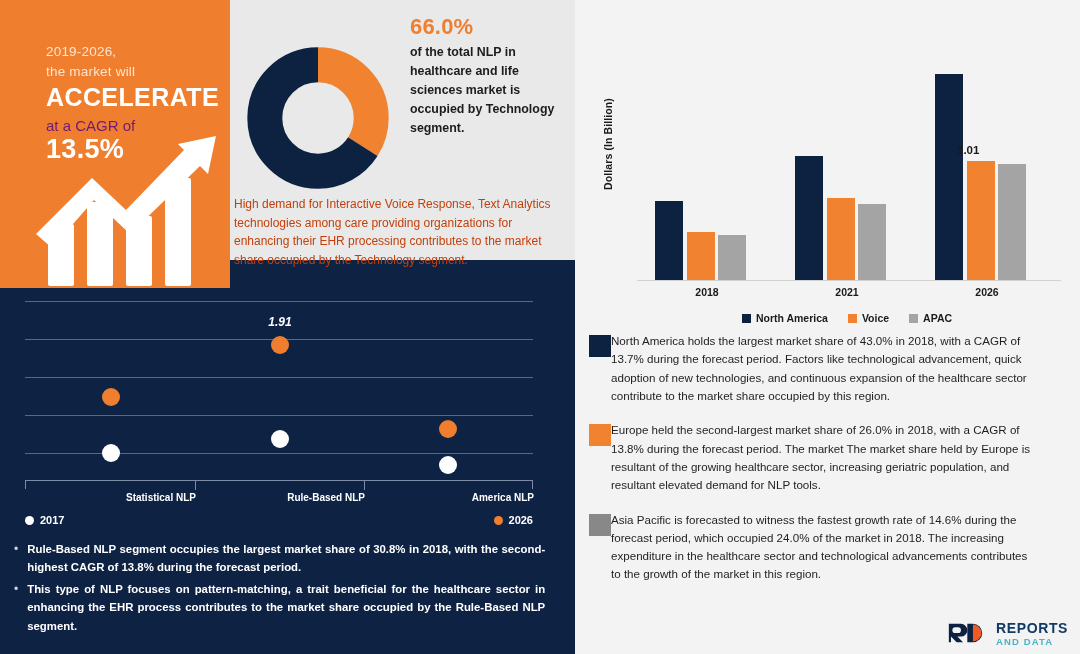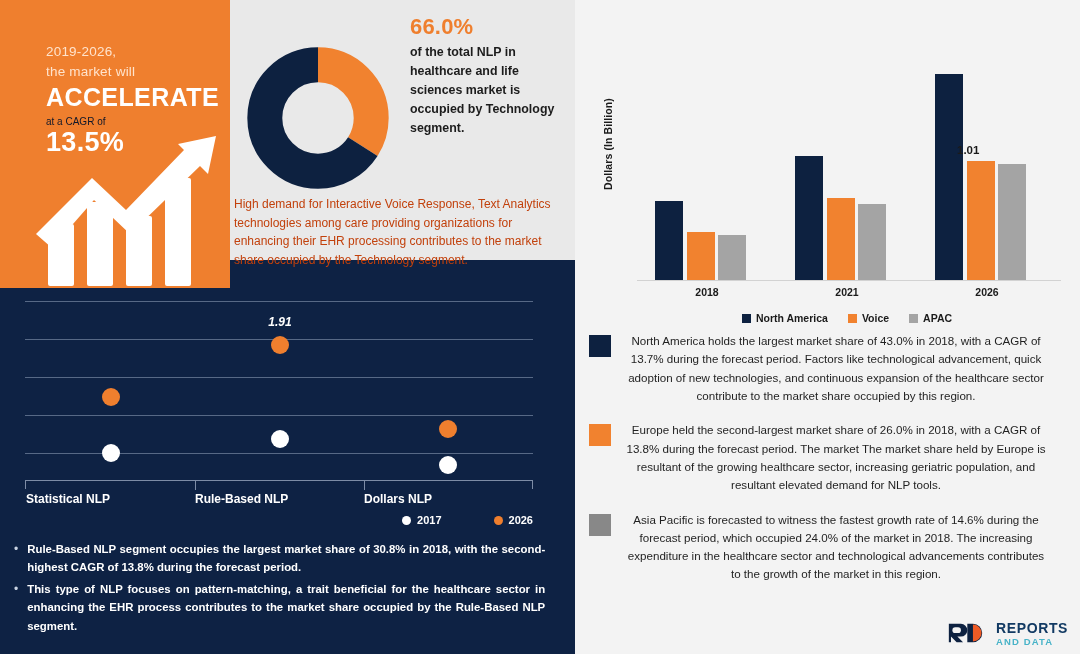--- a/index.html
+++ b/index.html
@@ -22,21 +22,21 @@
     background: #ef7f2e;
     overflow: hidden;
   }
   .accel-text { position: absolute; left: 46px; top: 42px; width: 185px; z-index: 3; }
   .accel-years { font-size: 13.5px; color: #ffe3cc; letter-spacing: .2px; line-height: 1.45; }
   .accel-market { font-size: 13.5px; color: #ffe3cc; letter-spacing: .2px; line-height: 1.45; }
   .accel-big {
     font-size: 25px; font-weight: bold; color: #ffffff;
     letter-spacing: .4px; line-height: 1.22; margin: 1px 0 2px;
   }
-  .accel-cagr { font-size: 10px; color: #0f172a; line-height: 1.4; }
+  .accel-cagr { font-size: 15px; color: #701a75; line-height: 1.4; }
   .accel-pct {
     font-size: 27px; font-weight: bold; color: #ffffff;
     letter-spacing: .3px; line-height: 1.1; margin-top: -1px;
   }
   .accel-graphic { position: absolute; left: 30px; bottom: -8px; width: 200px; height: 190px; z-index: 1; }
 
   
   .donut-panel {
     position: absolute; left: 230px; top: 0;
     width: 345px; height: 260px;
@@ -99,21 +99,21 @@
   .bar-legend {
     position: absolute; left: 62px; top: 282px; width: 420px;
     display: flex; justify-content: center; gap: 20px;
     font-size: 10.5px; font-weight: bold; color: #1a1a1a;
   }
   .bar-legend .lg { display: flex; align-items: center; gap: 5px; }
   .swatch-sm { width: 9px; height: 9px; display: inline-block; }
 
   
   .rb-list { position: absolute; left: 14px; top: 332px; width: 480px; }
-  .rb-item { position: relative; display: flex; gap: 14px; margin-bottom: 16px; text-align: center; }
+  .rb-item { position: relative; display: flex; margin-bottom: 16px; }
   .rb-swatch {
     flex: 0 0 auto; width: 22px; height: 22px; margin-top: 3px;
   }
   .rb-text {
     font-size: 11.6px; color: #1f1f1f; line-height: 1.58;
     width: 422px;
   }
 
   
   .logo {
@@ -149,26 +149,26 @@
     position: absolute; left: 25px; top: 480px;
     width: 508px; height: 9px;
     border-left: 1px solid #7d8ca6;
     border-right: 1px solid #7d8ca6;
     border-top: 1px solid #7d8ca6;
   }
   .cat-axis .div {
     position: absolute; top: 0; width: 1px; height: 9px; background: #7d8ca6;
   }
   .cat-label {
-    position: absolute; top: 492px; width: 170px; text-align: left;
-    font-size: 12px; font-weight: bold; color: #ffffff;
+    position: absolute; top: 492px; width: 170px; text-align: right;
+    font-size: 10px; font-weight: bold; color: #ffffff;
   }
   .dot-legend {
     position: absolute; left: 25px; top: 514px; width: 508px;
-    display: flex; justify-content: flex-end; gap: 52px;
+    display: flex; justify-content: space-between; gap: 52px;
     font-size: 11px; font-weight: bold; color: #ffffff;
   }
   .dot-legend .lg { display: flex; align-items: center; gap: 6px; }
   .dot-sm { width: 9px; height: 9px; border-radius: 50%; display: inline-block; }
 
   
   .lb-list { position: absolute; left: 14px; top: 540px; width: 545px; }
   .lb-item { display: flex; gap: 9px; margin-bottom: 3px; }
   .lb-dot { flex: 0 0 auto; color: #c9d3e2; font-size: 12px; line-height: 1.62; }
   .lb-text {
@@ -312,21 +312,21 @@
     <div class="dot y2026" style="left:448px; top:429px;"></div>
     <div class="dot y2017" style="left:448px; top:465px;"></div>
 
     <div class="cat-axis">
       <span class="div" style="left:169px;"></span>
       <span class="div" style="left:338px;"></span>
     </div>
 
     <div class="cat-label" style="left:26px;">Statistical NLP</div>
     <div class="cat-label" style="left:195px;">Rule-Based NLP</div>
-    <div class="cat-label" style="left:364px;">Dollars NLP</div>
+    <div class="cat-label" style="left:364px;">America NLP</div>
 
     <div class="dot-legend">
       <span class="lg">
         <i class="dot-sm" style="background:#ffffff"></i>
         <span>2017</span>
       </span>
       <span class="lg">
         <i class="dot-sm" style="background:#ef7f2e"></i>
         <span>2026</span>
       </span>

